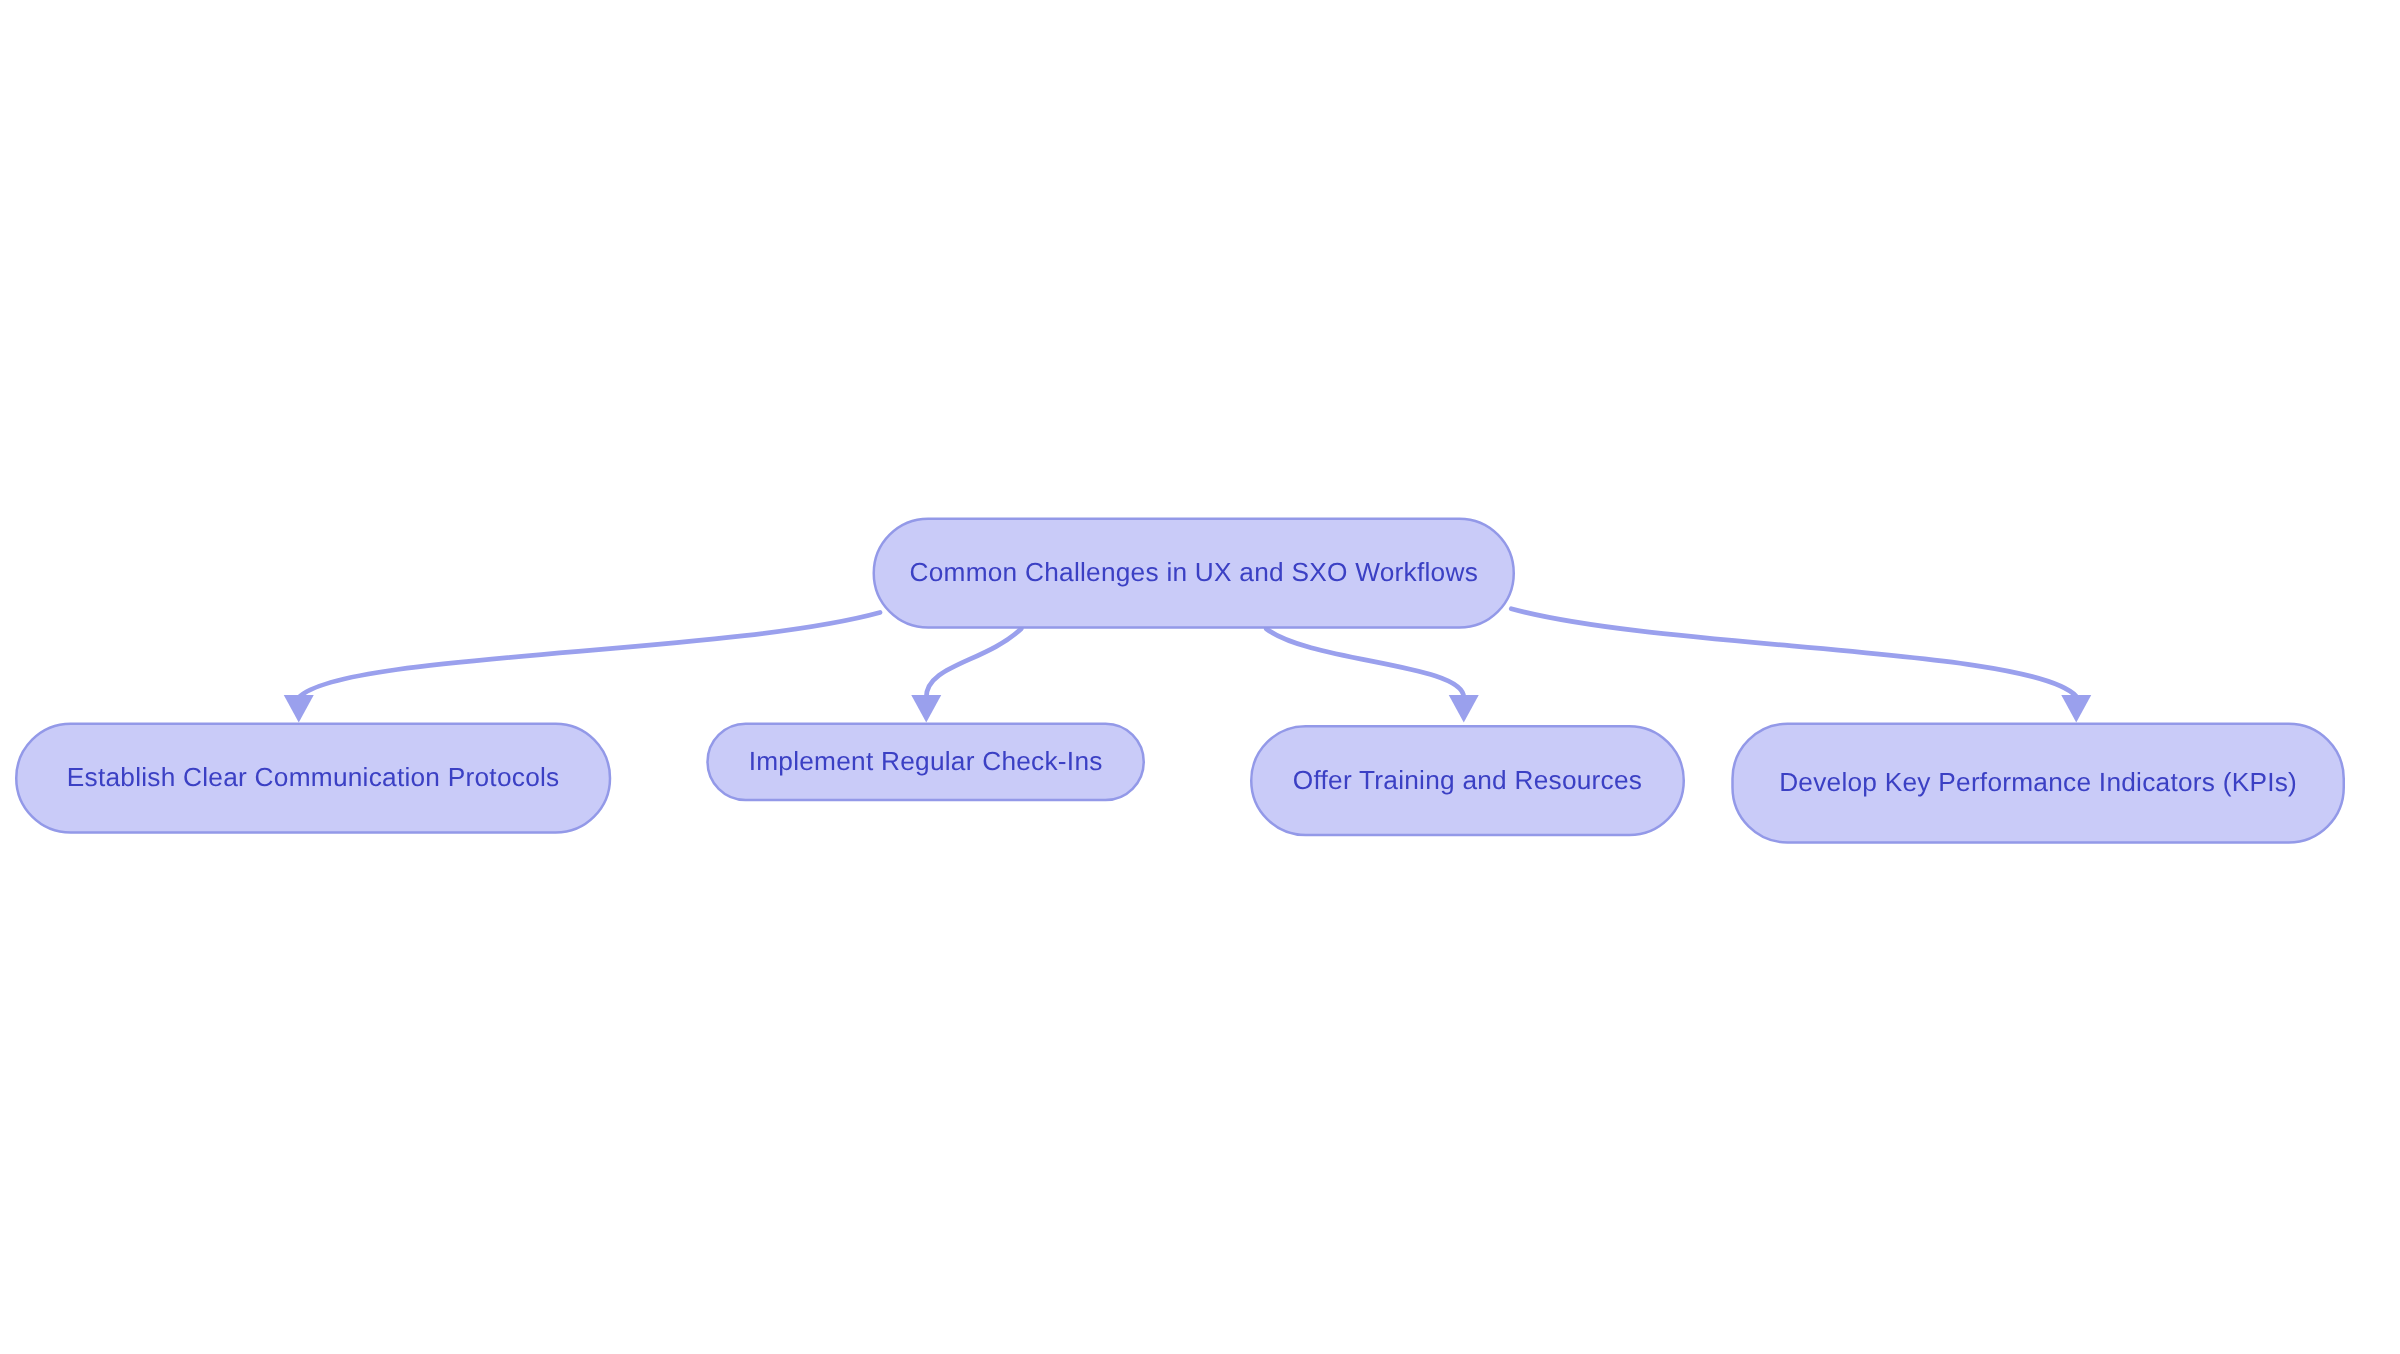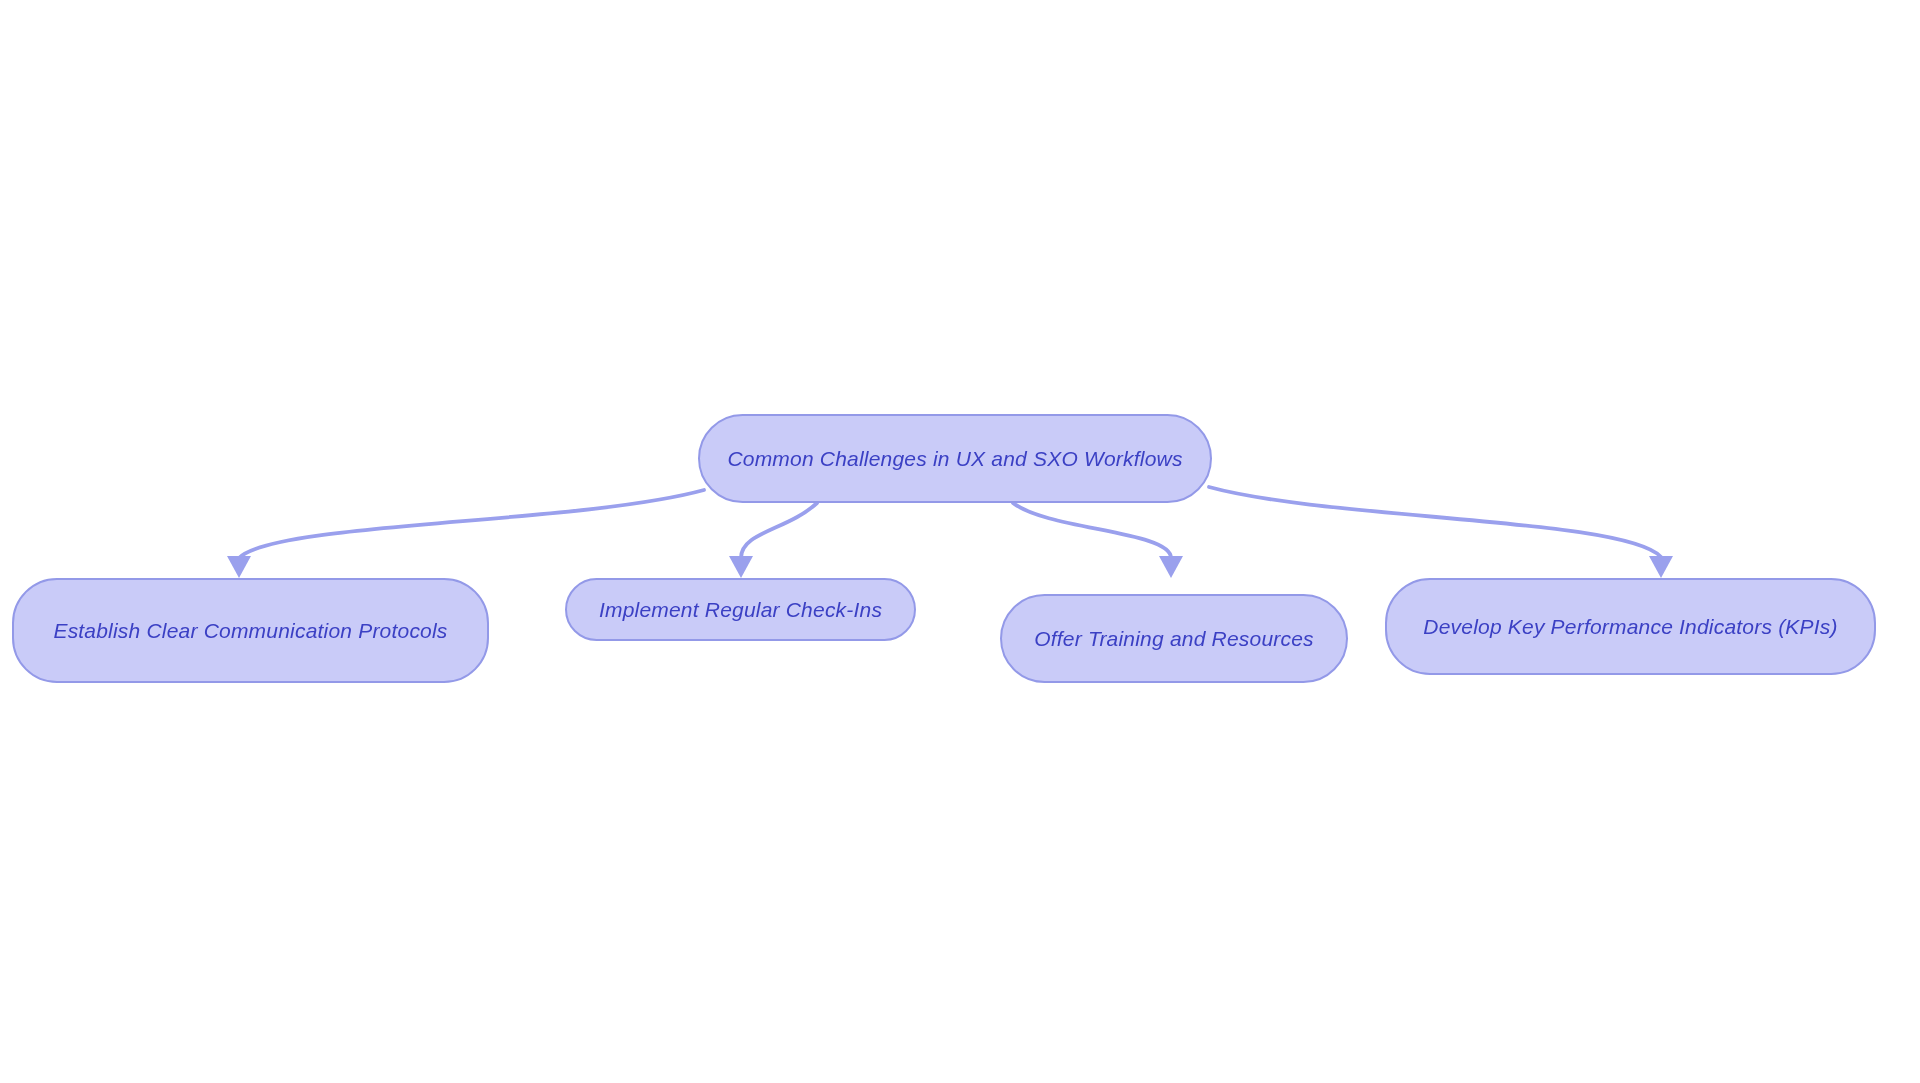--- a/index.html
+++ b/index.html
@@ -39,21 +39,20 @@
   }
   .node{
     position:absolute;
     background:var(--node-fill);
     border:2px solid var(--node-border);
     border-radius:45px;
     display:flex;
     align-items:center;
     justify-content:center;
     text-align:left;
-    font-style:italic;
   }
   .node-label{
     color:var(--text);
     font-size:21px;
     letter-spacing:0.2px;
     line-height:1.2;
     white-space:nowrap;
   }
 </style>
 </head>
@@ -73,29 +72,29 @@
     <polygon points="1159,556 1183,556 1171,578"></polygon>
 
     <path d="M 1209 487 C 1330 520, 1625 518, 1661 557"></path>
     <polygon points="1649,556 1673,556 1661,578"></polygon>
   </svg>
 
   <div class="node" style="left:698px;top:414px;width:514px;height:89px">
     <span class="node-label">Common Challenges in UX and SXO Workflows</span>
   </div>
 
-  <div class="node" style="left:12px;top:578px;width:477px;height:105px">
+  <div class="node" style="left:12px;top:578px;width:477px;height:89px">
     <span class="node-label">Establish Clear Communication Protocols</span>
   </div>
 
   <div class="node" style="left:565px;top:578px;width:351px;height:63px">
     <span class="node-label">Implement Regular Check-Ins</span>
   </div>
 
-  <div class="node" style="left:1000px;top:594px;width:348px;height:89px">
+  <div class="node" style="left:1000px;top:580px;width:348px;height:89px">
     <span class="node-label">Offer Training and Resources</span>
   </div>
 
   <div class="node" style="left:1385px;top:578px;width:491px;height:97px">
     <span class="node-label">Develop Key Performance Indicators (KPIs)</span>
   </div>
 
 </div>
 
 </body></html>

